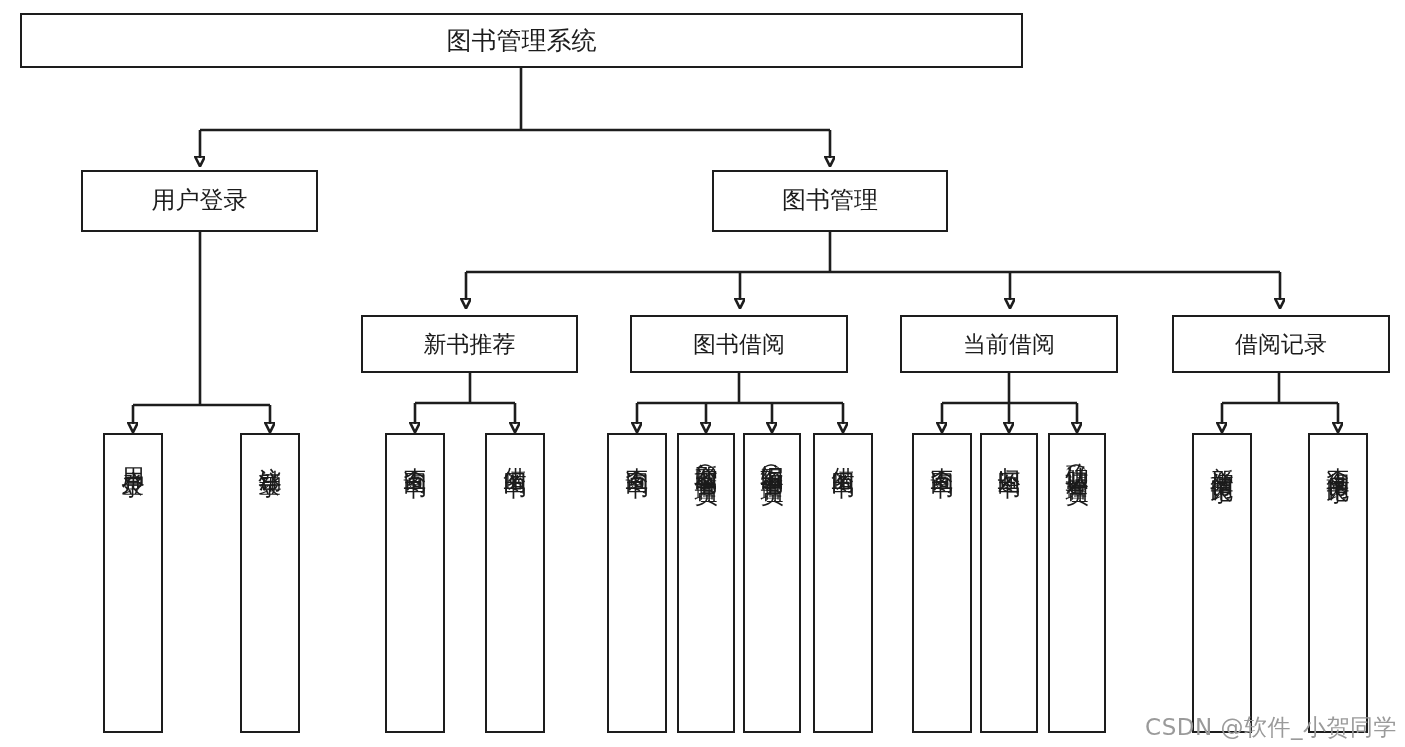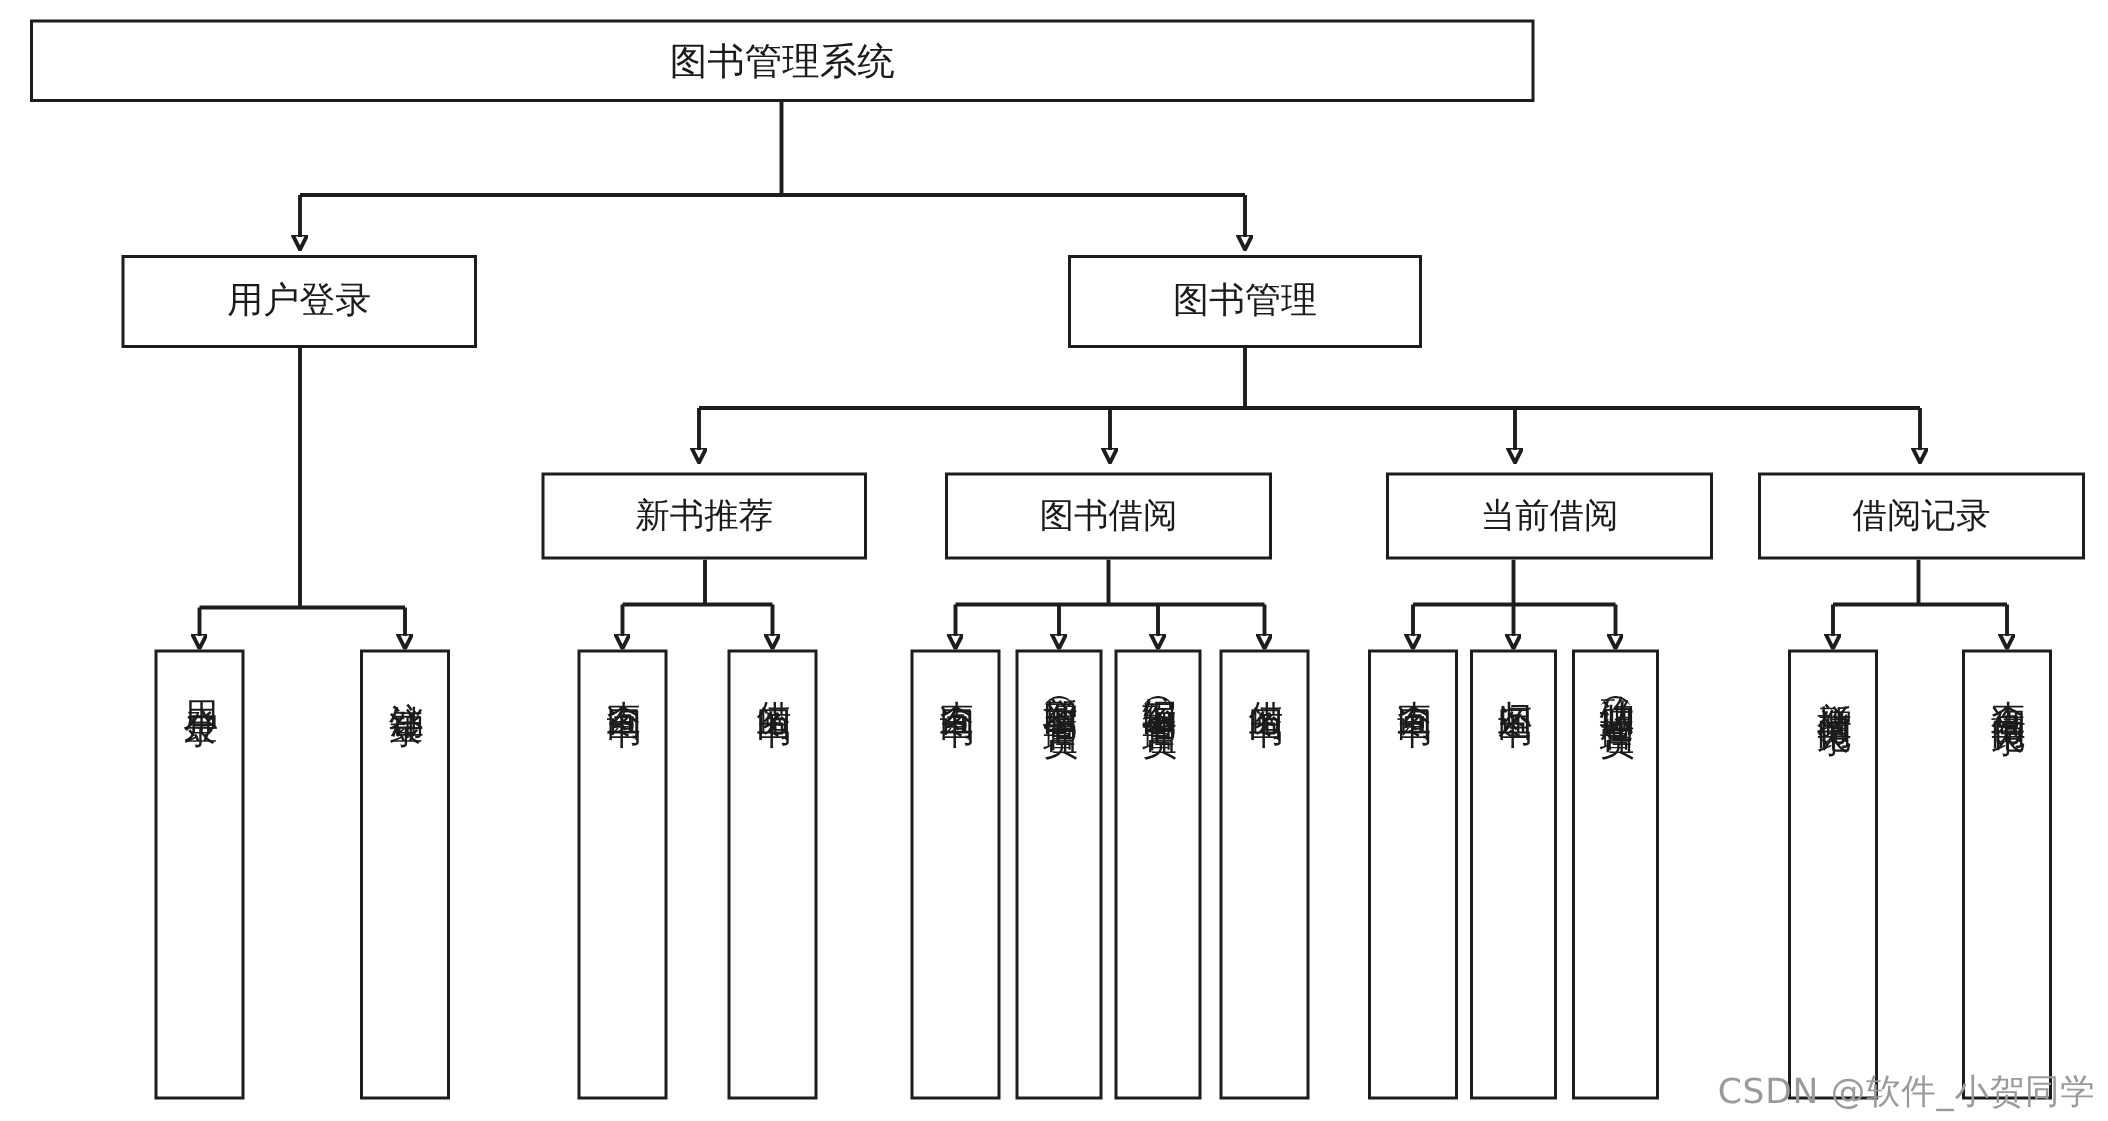--- a/index.html
+++ b/index.html
@@ -143,21 +143,21 @@
   </div>
 
   <div class="node lvl2" style="left:361px; top:315px; width:217px; height:58px;">
     <span>新书推荐</span>
   </div>
 
   <div class="node lvl2" style="left:630px; top:315px; width:218px; height:58px;">
     <span>图书借阅</span>
   </div>
 
-  <div class="node lvl2" style="left:900px; top:315px; width:218px; height:58px;margin-left:24px;">
+  <div class="node lvl2" style="left:900px; top:315px; width:218px; height:58px;">
     <span>当前借阅</span>
   </div>
 
   <div class="node lvl2" style="left:1172px; top:315px; width:218px; height:58px;">
     <span>借阅记录</span>
   </div>
 
   <div class="node leaf" style="left:103px; top:433px; width:60px; height:300px;">
     <span class="vtext">用户登录</span>
   </div>

